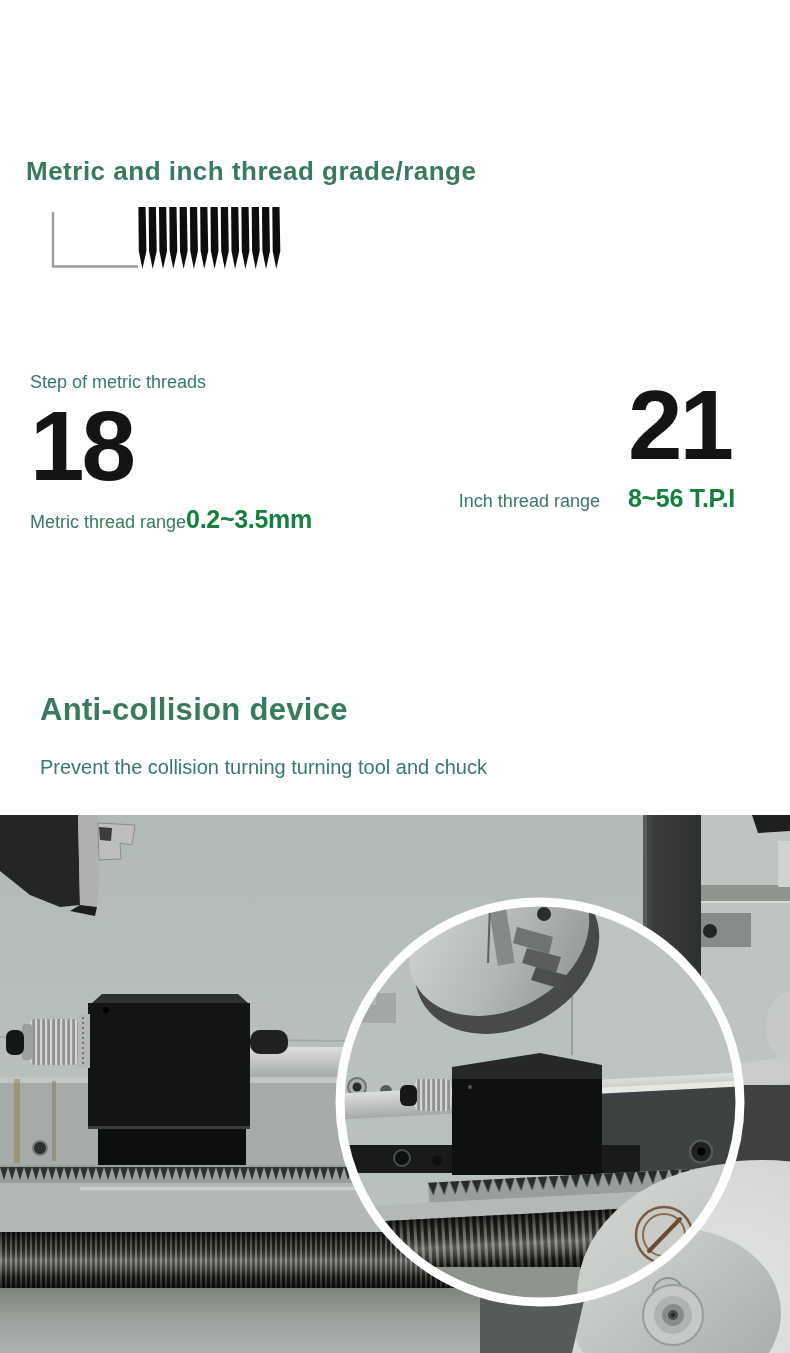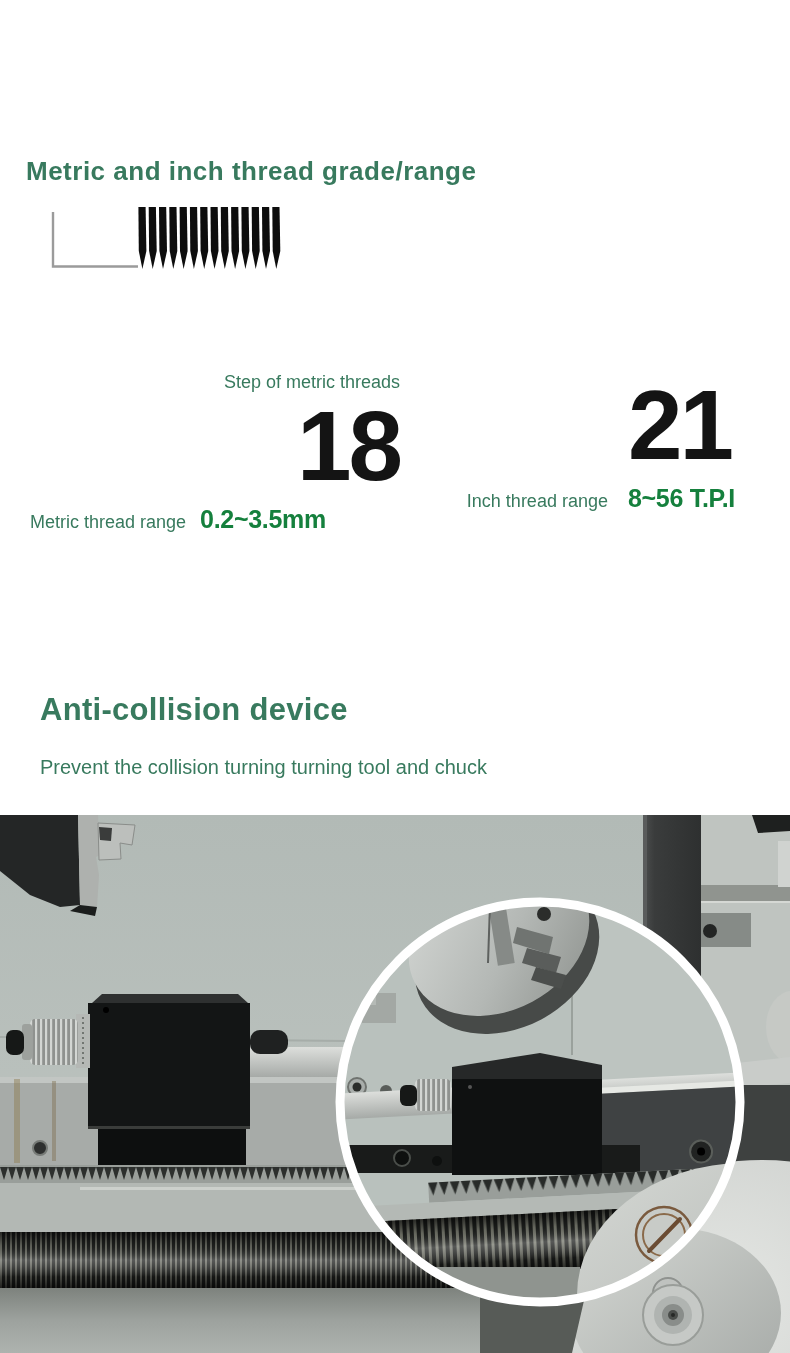--- a/index.html
+++ b/index.html
@@ -9,31 +9,31 @@
     overflow:hidden;
   }
   .abs{position:absolute;}
   
   .section-title{
     left:26px;top:156px;
     font-size:26px;font-weight:bold;color:var(--green,#387a5e);
     letter-spacing:.5px;
   }
   .thread-illus{left:50px;top:205px;}
-  .col{width:370px;text-align:right;}
+  .col{width:370px;}
   .col-left{left:30px;top:372px;}
   .col-right{right:55px;top:372px;text-align:right;}
   .step-label{font-size:18px;color:var(--green,#387a5e);}
   .big-number{
     font-size:98px;line-height:.92;font-weight:bold;
     color:#141414;letter-spacing:-3px;margin-top:8px;
   }
   .col-right .big-number{padding-right:4px;}
-  .range-row{display:flex;align-items:baseline;gap:14px;margin-top:14px;}
-  .col-right .range-row{justify-content:flex-end;gap:20px;}
+  .range-row{display:flex;align-items:baseline;margin-top:14px;}
+  .col-right .range-row{justify-content:flex-end;gap:28px;}
   .range-label{font-size:18px;color:var(--green,#387a5e);}
   .range-value{font-size:25px;font-weight:bold;color:#15803d;letter-spacing:-.3px;}
   
   .ac-title{
     left:40px;top:692px;font-size:31px;font-weight:bold;color:var(--green,#387a5e);
     letter-spacing:.3px;
   }
   .ac-subtitle{left:40px;top:756px;font-size:20px;color:var(--green,#387a5e);}
   
   .photo{left:0;top:815px;width:790px;height:538px;background:#b5bdb9;}

